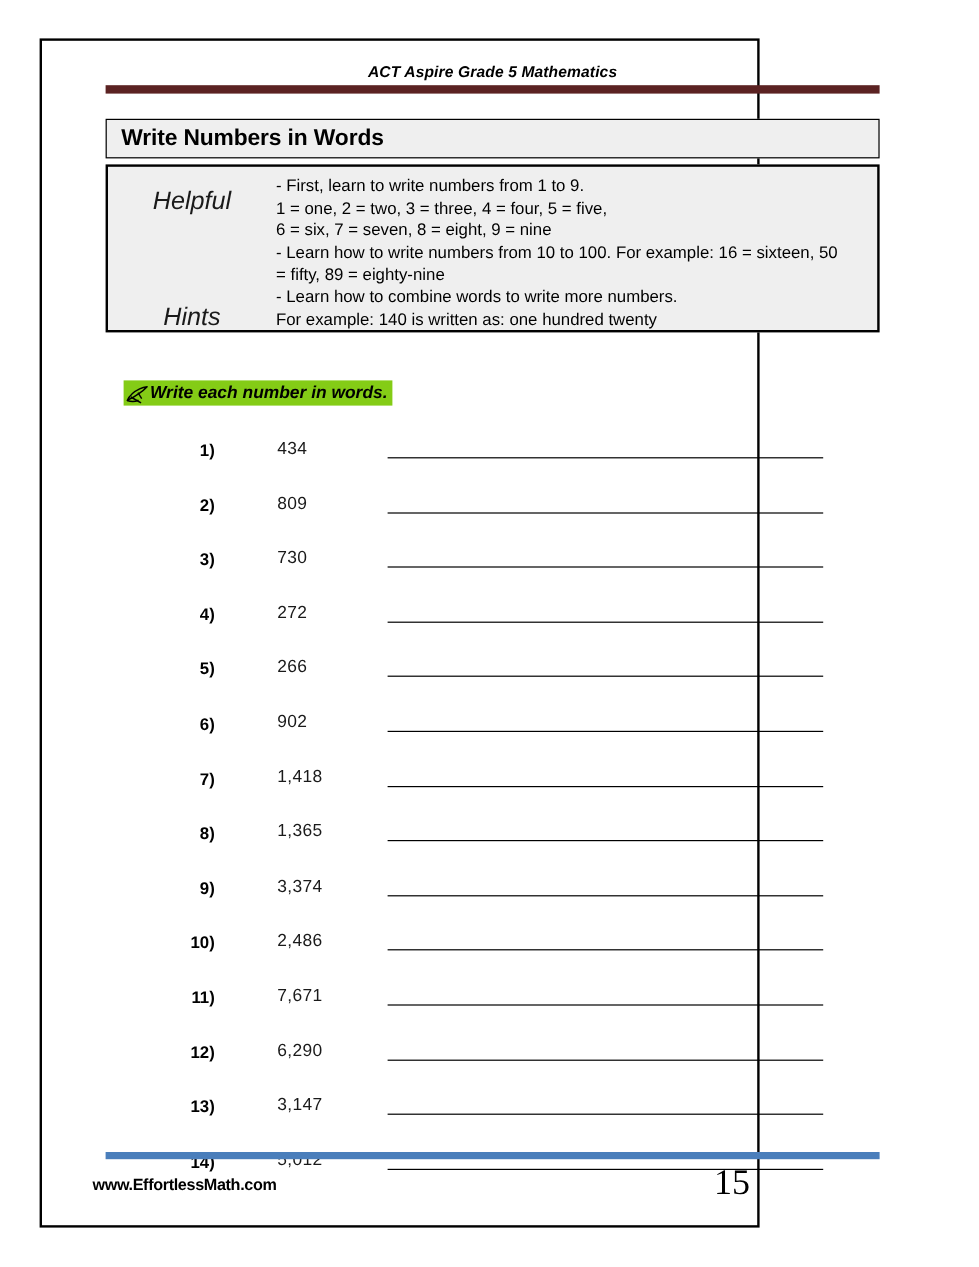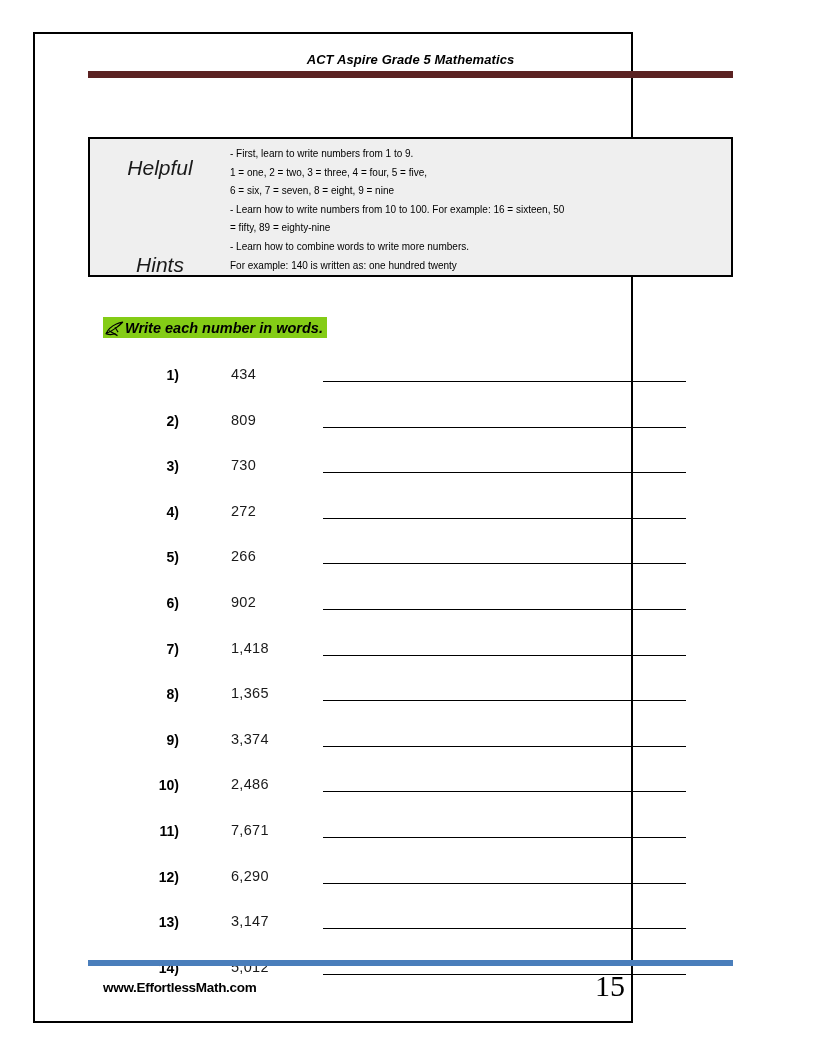--- a/index.html
+++ b/index.html
@@ -99,21 +99,21 @@
     line-height: 1;
   }
   #hints-body {
     flex: 1 1 auto;
     padding: 6px 8px 4px 0;
     display: flex;
     flex-direction: column;
     justify-content: flex-start;
   }
   .hint-line {
-    font-size: 10px;
+    font-size: 14px;
     color: #000000;
     line-height: 18.6px;
     white-space: nowrap;
   }
 
   
   #instruction-row {
     position: absolute;
     left: 68px;
     top: 283px;
@@ -180,21 +180,21 @@
   #footer-rule {
     position: absolute;
     left: 53px;
     top: 926px;
     width: 645px;
     height: 6px;
     background: #4A7EBB;
   }
   #footer-site {
     position: absolute;
-    left: 68px;
+    left: 42px;
     top: 946px;
     font-size: 13.5px;
     font-weight: bold;
     color: #000000;
     letter-spacing: -0.3px;
   }
   #footer-page {
     position: absolute;
     left: 560px;
     top: 935px;
@@ -207,20 +207,23 @@
 </style>
 </head>
 <body>
 
 <div id="page-frame">
 
   <div id="running-header">ACT Aspire Grade 5 Mathematics</div>
 
   <div id="header-rule"></div>
 
+  <div id="title-box">
+    <span id="title-text">Write Numbers in Words</span>
+  </div>
 
   <div id="hints-box">
     <div id="hints-label">
       <span class="hints-label-word">Helpful</span>
       <span class="hints-label-word">Hints</span>
     </div>
     <div id="hints-body">
       <div class="hint-line">- First, learn to write numbers from 1 to 9.</div>
       <div class="hint-line">1 = one, 2 = two, 3 = three, 4 = four, 5 = five,</div>
       <div class="hint-line">6 = six, 7 = seven, 8 = eight, 9 = nine</div>

